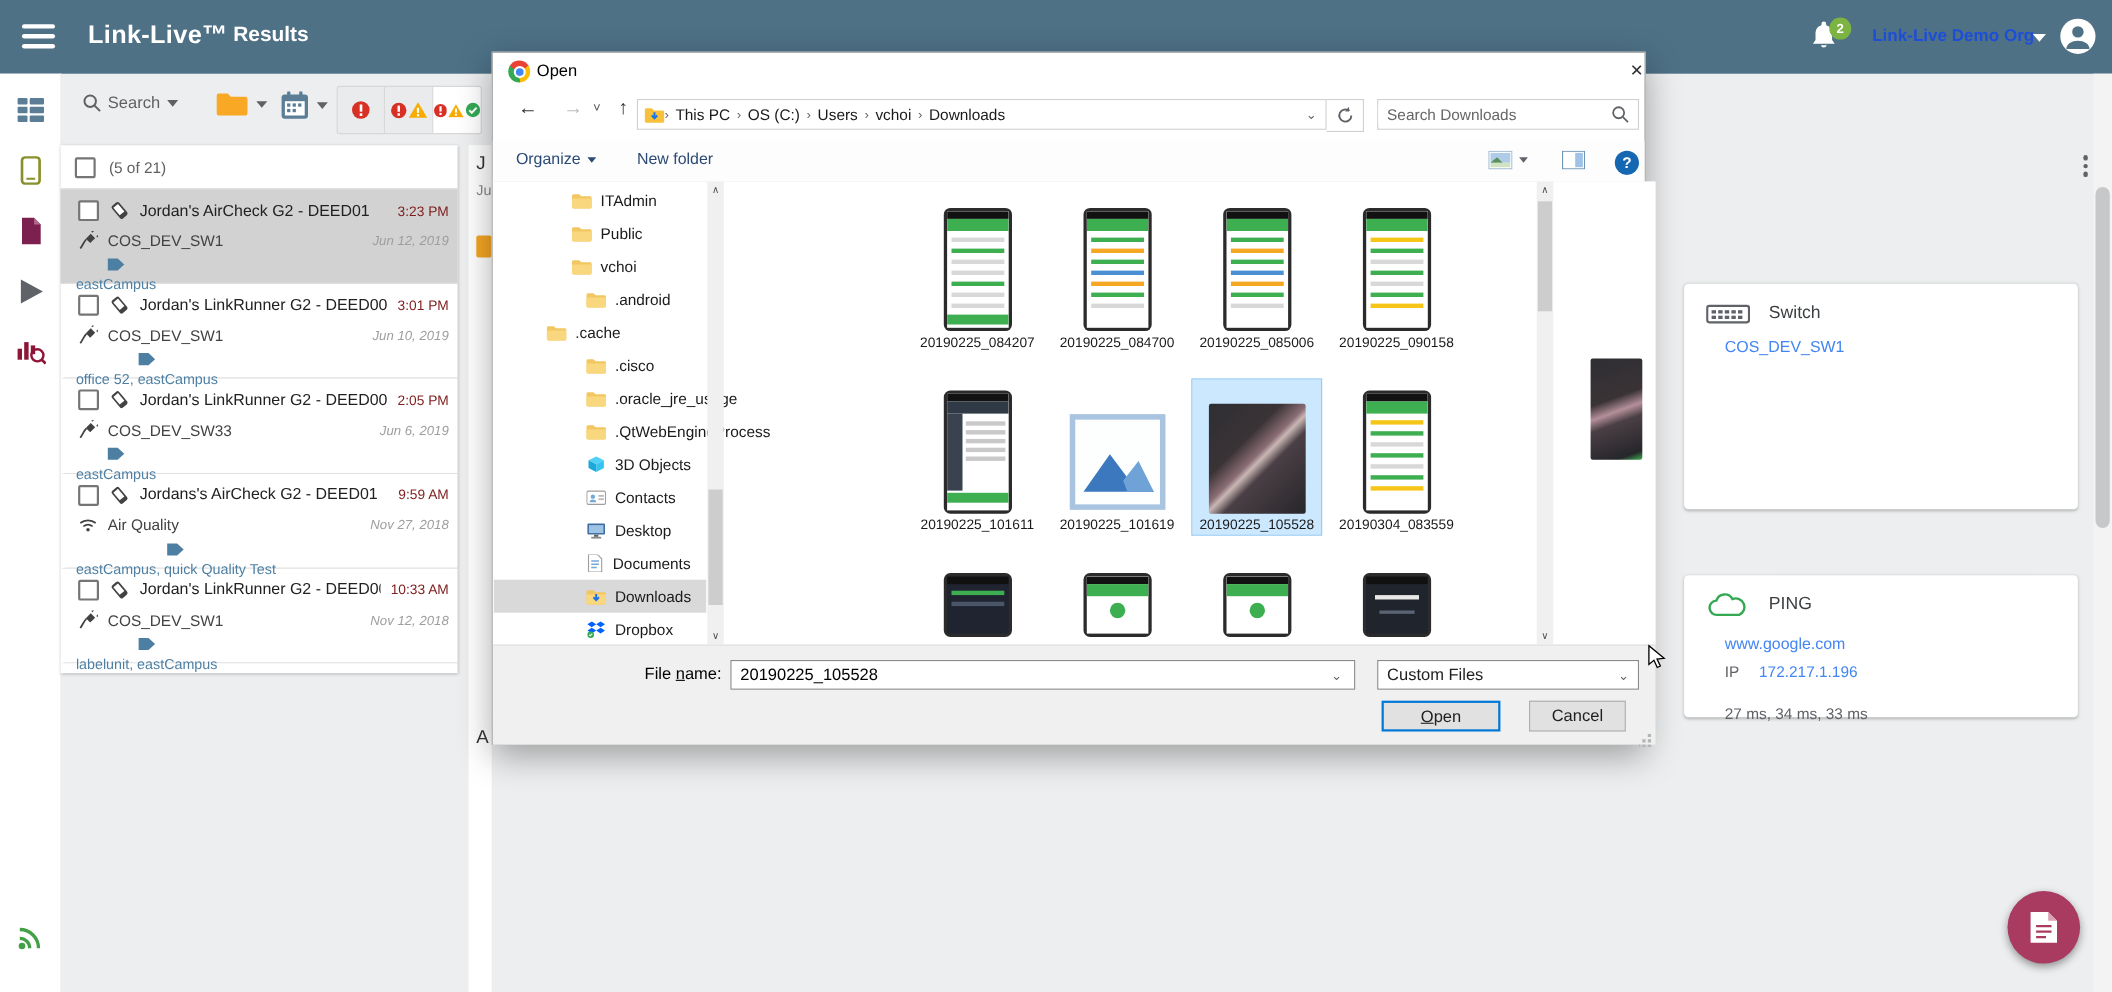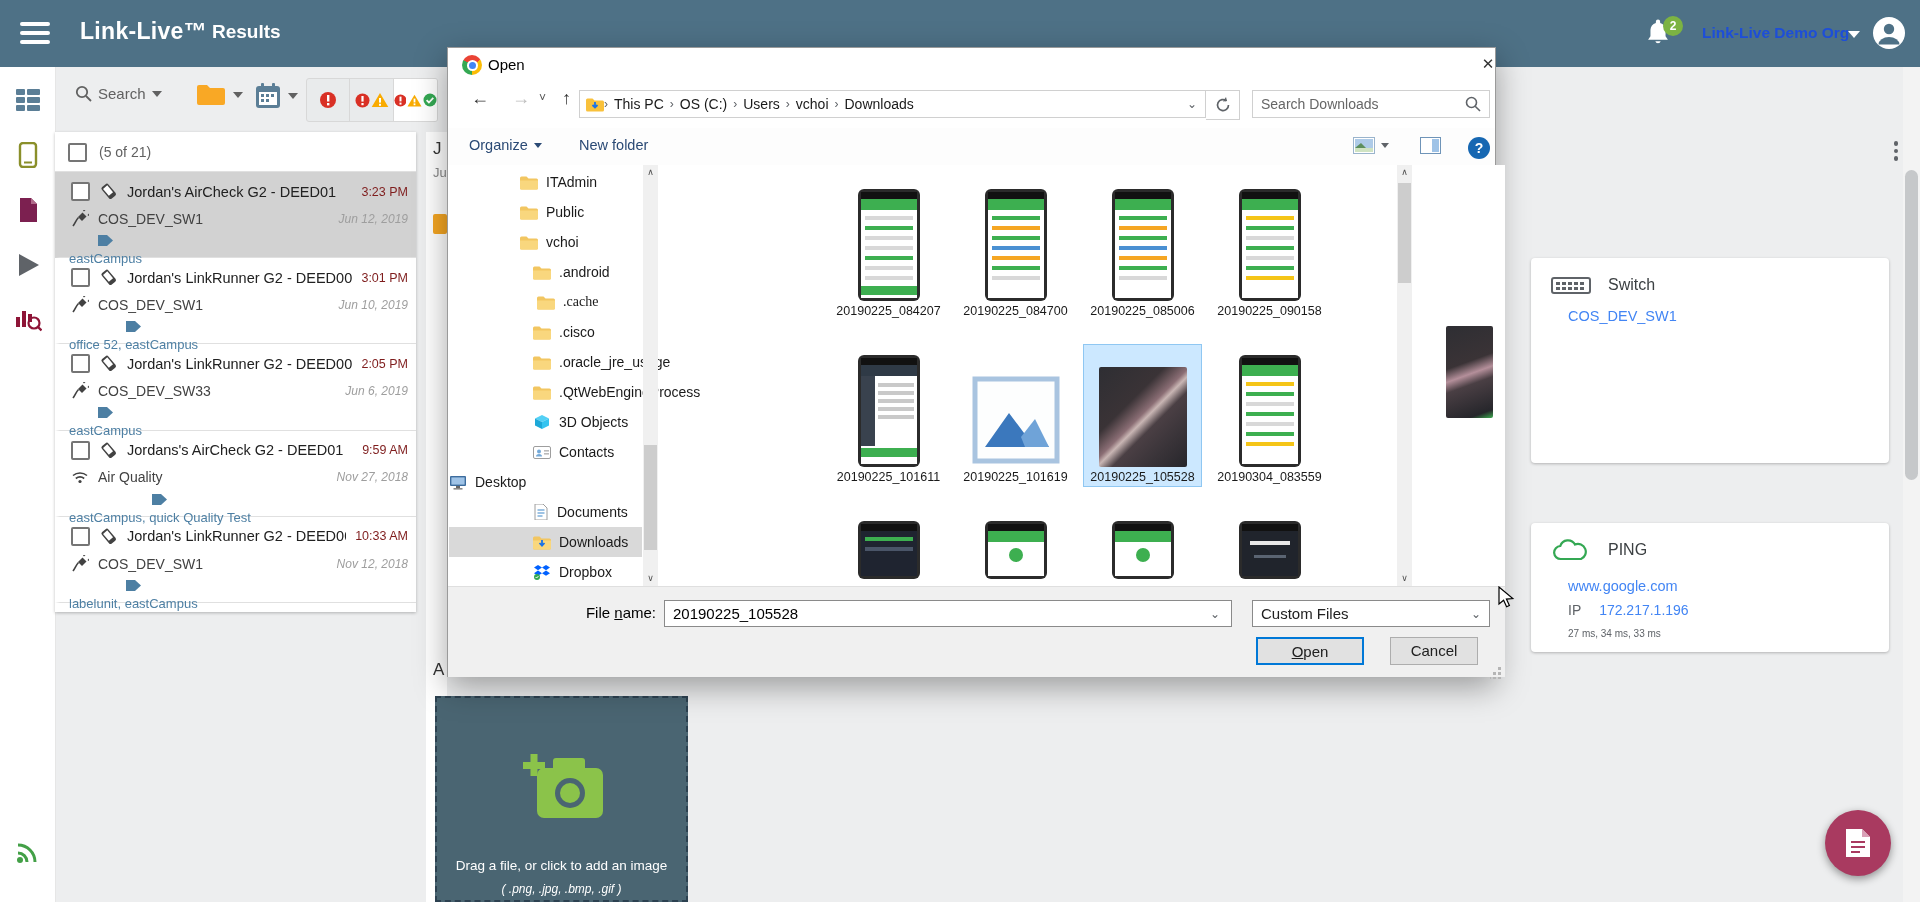--- a/index.html
+++ b/index.html
@@ -425,32 +425,20 @@
       </div>
   </div>
 
   <div id="main-strip" class="abs">
     <span class="abs" style="left:7px;top:7px;font-size:17px;color:#333">J</span>
     <span class="abs" style="left:7px;top:33px;font-size:13px;color:#888">Ju</span>
     <div class="abs" style="left:7px;top:82px;width:14px;height:20px;background:#f5a623;border-radius:2px"></div>
     <span class="abs" style="left:7px;top:528px;font-size:17px;color:#333">A</span>
   </div>
 
-  <div id="upload-box" class="abs">
-    <svg class="abs" style="left:86px;top:52px" width="84" height="76">
-      <rect x="14" y="18" width="66" height="50" rx="7" fill="#8bc34a"></rect>
-      <rect x="30" y="8" width="32" height="14" rx="3" fill="#8bc34a"></rect>
-      <circle cx="47" cy="43" r="15" fill="#4a6572"></circle>
-        <circle cx="47" cy="43" r="10" fill="#8bc34a"></circle>
-      <rect x="0" y="12" width="22" height="7" fill="#8bc34a"></rect>
-        <rect x="7.5" y="4" width="7" height="22" fill="#8bc34a"></rect>
-    </svg>
-    <div class="l1">Drag a file, or click to add an image</div>
-    <div class="l2">( .png, .jpg, .bmp, .gif )</div>
-  </div>
 
   <div id="switch-card" class="abs card">
     <svg class="abs" style="left:20px;top:18px" width="40" height="20">
       <rect x="1" y="2" width="38" height="15" rx="2" fill="none" stroke="#5f6368" stroke-width="2"></rect>
       <g fill="#5f6368">
           <rect x="5" y="6" width="4" height="3"></rect>
           <rect x="11" y="6" width="4" height="3"></rect>
           <rect x="17" y="6" width="4" height="3"></rect>
           <rect x="23" y="6" width="4" height="3"></rect>
           <rect x="29" y="6" width="4" height="3"></rect>
@@ -468,21 +456,21 @@
   <div id="ping-card" class="abs card">
     <svg class="abs" style="left:20px;top:16px" width="38" height="24">
       <path d="M10 20a6.5 6.5 0 0 1-.7-13A8 8 0 0 1 24 5.6 6 6 0 0 1 30 20z" fill="none" stroke="#34a853" stroke-width="2.2"></path>
     </svg>
     <div class="card-title">PING</div>
     <a class="abs link" style="left:37px;top:55px;font-size:14.5px;cursor:pointer">www.google.com</a>
     <div class="abs" style="left:37px;top:79px;font-size:14px">
       <span style="color:#5f6368;margin-right:14px">IP</span>
       <span class="link">172.217.1.196</span>
     </div>
-    <div class="abs" style="left:37px;top:105px;font-size:10px;color:#5f6368">27 ms, 34 ms, 33 ms</div>
+    <div class="abs" style="left:37px;top:118px;font-size:14px;color:#5f6368">27 ms, 34 ms, 33 ms</div>
   </div>
 
   <div id="kebab" class="abs">
       <div></div>
       <div></div>
       <div></div>
     </div>
   <div id="page-sb" class="abs"></div>
   <div id="page-sb-thumb" class="abs"></div>
   <div id="fab" class="abs">
@@ -604,21 +592,21 @@
           </div>
           <div class="tree-row" style="top: 92px; padding-left: 84px;">
             <span style="display: flex;">
               <svg width="18" height="15">
                 <path d="M0 3a1.5 1.5 0 0 1 1.5-1.5h5l2 2h8A1.5 1.5 0 0 1 18 5v8a1.5 1.5 0 0 1-1.5 1.5h-15A1.5 1.5 0 0 1 0 13z" fill="#f2c661"></path>
                 <path d="M0 5.5h18V13a1.5 1.5 0 0 1-1.5 1.5h-15A1.5 1.5 0 0 1 0 13z" fill="#f9d77e"></path>
               </svg>
             </span>
             <span>.android</span>
           </div>
-          <div class="tree-row" style="top: 122px; padding-left: 88px; font-family: Liberation Serif, serif;">
+          <div class="tree-row" style="top: 122px; padding-left: 48px;">
             <span style="display: flex;">
               <svg width="18" height="15">
                 <path d="M0 3a1.5 1.5 0 0 1 1.5-1.5h5l2 2h8A1.5 1.5 0 0 1 18 5v8a1.5 1.5 0 0 1-1.5 1.5h-15A1.5 1.5 0 0 1 0 13z" fill="#f2c661"></path>
                 <path d="M0 5.5h18V13a1.5 1.5 0 0 1-1.5 1.5h-15A1.5 1.5 0 0 1 0 13z" fill="#f9d77e"></path>
               </svg>
             </span>
             <span>.cache</span>
           </div>
           <div class="tree-row" style="top: 152px; padding-left: 84px;">
             <span style="display: flex;">
@@ -662,21 +650,21 @@
               <svg width="18" height="15">
                 <rect x="0.5" y="1.5" width="17" height="12" rx="1.5" fill="#fff" stroke="#9e9e9e"></rect>
                 <circle cx="6" cy="6.5" r="2" fill="#74a9d8"></circle>
                 <path d="M3 11.5a3 2.5 0 0 1 6 0z" fill="#74a9d8"></path>
                 <rect x="11" y="5" width="5" height="1.6" fill="#bbb"></rect>
                 <rect x="11" y="8" width="5" height="1.6" fill="#bbb"></rect>
               </svg>
             </span>
             <span>Contacts</span>
           </div>
-          <div class="tree-row" style="top: 302px; ">
+          <div class="tree-row" style="top: 302px; padding-left: 84px;">
             <span style="display: flex;">
               <svg width="18" height="15">
                 <rect x="1" y="1" width="16" height="10" rx="1" fill="#3d6c9e"></rect>
                 <rect x="2.4" y="2.4" width="13.2" height="7.2" fill="#9fc3e7"></rect>
                 <rect x="7" y="11" width="4" height="2" fill="#666"></rect>
                 <rect x="4.5" y="13" width="9" height="1.6" fill="#888"></rect>
               </svg>
             </span>
             <span>Desktop</span>
           </div>

